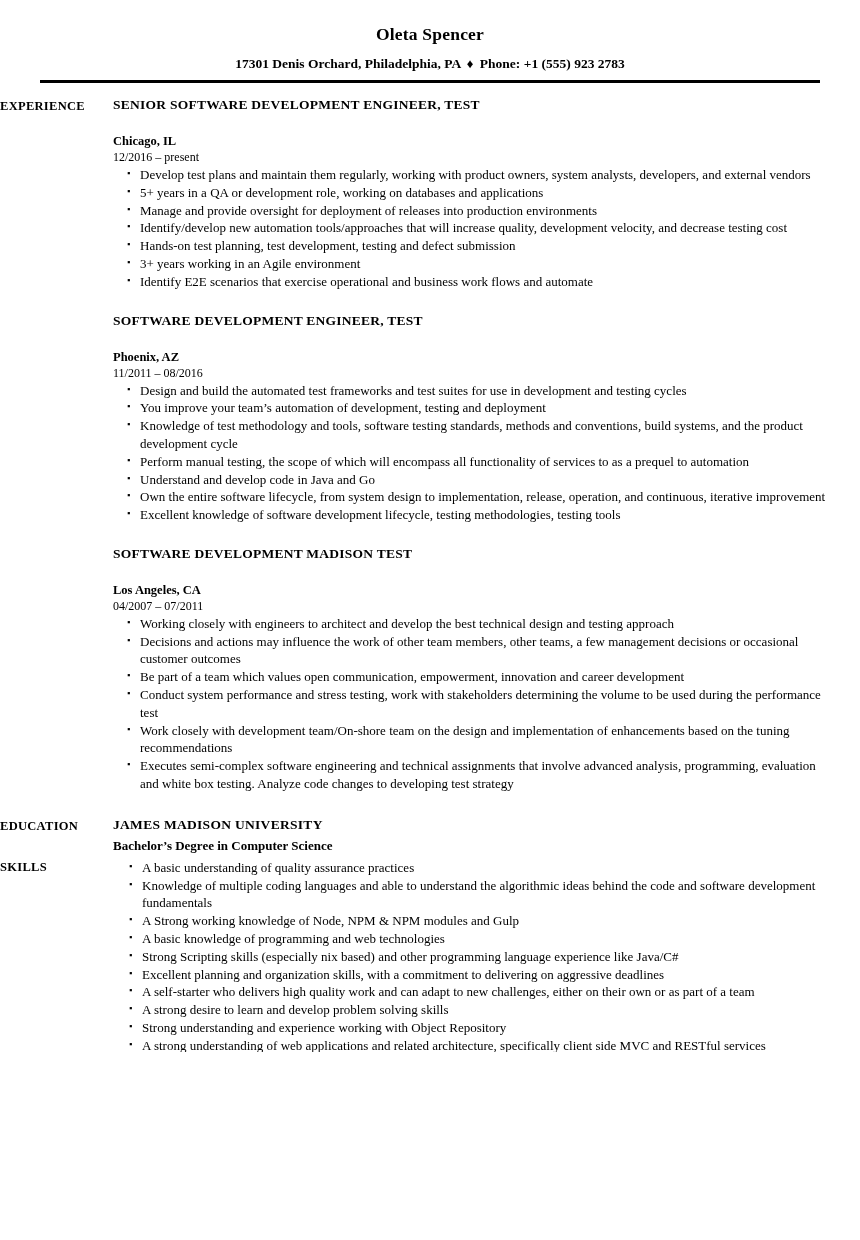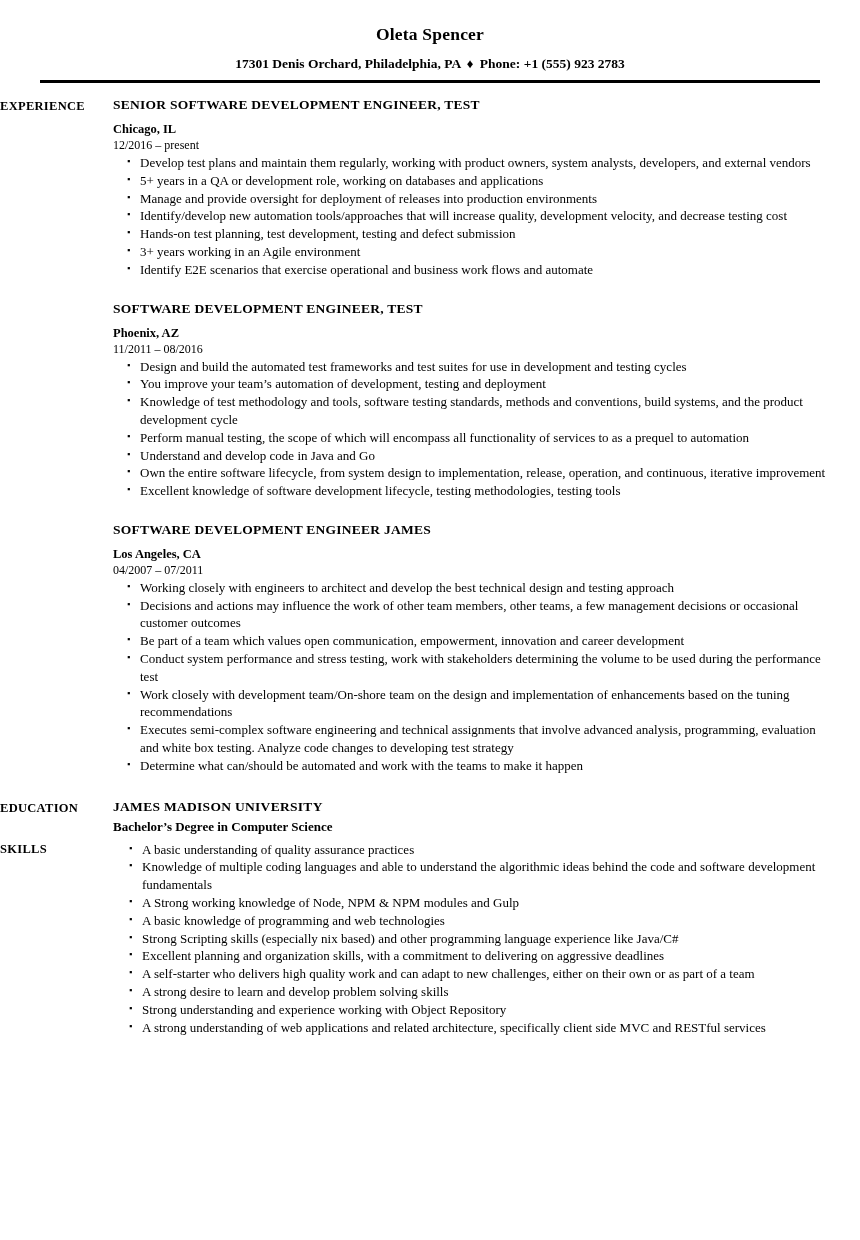--- a/index.html
+++ b/index.html
@@ -81,21 +81,21 @@
   .job:last-child { margin-bottom: 0; }
   .job-title {
     font-size: 13.5px;
     font-weight: bold;
     letter-spacing: 0.25px;
     line-height: 1.25;
   }
   .job-location {
     font-size: 12.5px;
     font-weight: bold;
-    margin-top: 8px;
+    margin-top: 20px;
     line-height: 1.2;
   }
   .job-dates {
     font-size: 12px;
     margin-top: 1px;
     line-height: 1.25;
   }
 
   
   ul.bullets {
@@ -180,31 +180,30 @@
           <li>You improve your team’s automation of development, testing and deployment</li>
           <li>Knowledge of test methodology and tools, software testing standards, methods and conventions, build systems, and the product development cycle</li>
           <li>Perform manual testing, the scope of which will encompass all functionality of services to as a prequel to automation</li>
           <li>Understand and develop code in Java and Go</li>
           <li>Own the entire software lifecycle, from system design to implementation, release, operation, and continuous, iterative improvement</li>
           <li>Excellent knowledge of software development lifecycle, testing methodologies, testing tools</li>
         </ul>
       </div>
 
       <div class="job">
-        <div class="job-title">SOFTWARE DEVELOPMENT ENGINEER JAMES</div>
+        <div class="job-title">SOFTWARE DEVELOPMENT MADISON TEST</div>
         <div class="job-location">Los Angeles, CA</div>
         <div class="job-dates">04/2007 – 07/2011</div>
         <ul class="bullets">
           <li>Working closely with engineers to architect and develop the best technical design and testing approach</li>
           <li>Decisions and actions may influence the work of other team members, other teams, a few management decisions or occasional customer outcomes</li>
           <li>Be part of a team which values open communication, empowerment, innovation and career development</li>
           <li>Conduct system performance and stress testing, work with stakeholders determining the volume to be used during the performance test</li>
           <li>Work closely with development team/On-shore team on the design and implementation of enhancements based on the tuning recommendations</li>
           <li>Executes semi-complex software engineering and technical assignments that involve advanced analysis, programming, evaluation and white box testing. Analyze code changes to developing test strategy</li>
-          <li>Determine what can/should be automated and work with the teams to make it happen</li>
         </ul>
       </div>
 
     </div>
   </div>
 
   <div class="section" id="education-section">
     <div class="section-label">EDUCATION</div>
     <div class="section-body">
       <div class="edu-school">JAMES MADISON UNIVERSITY</div>

